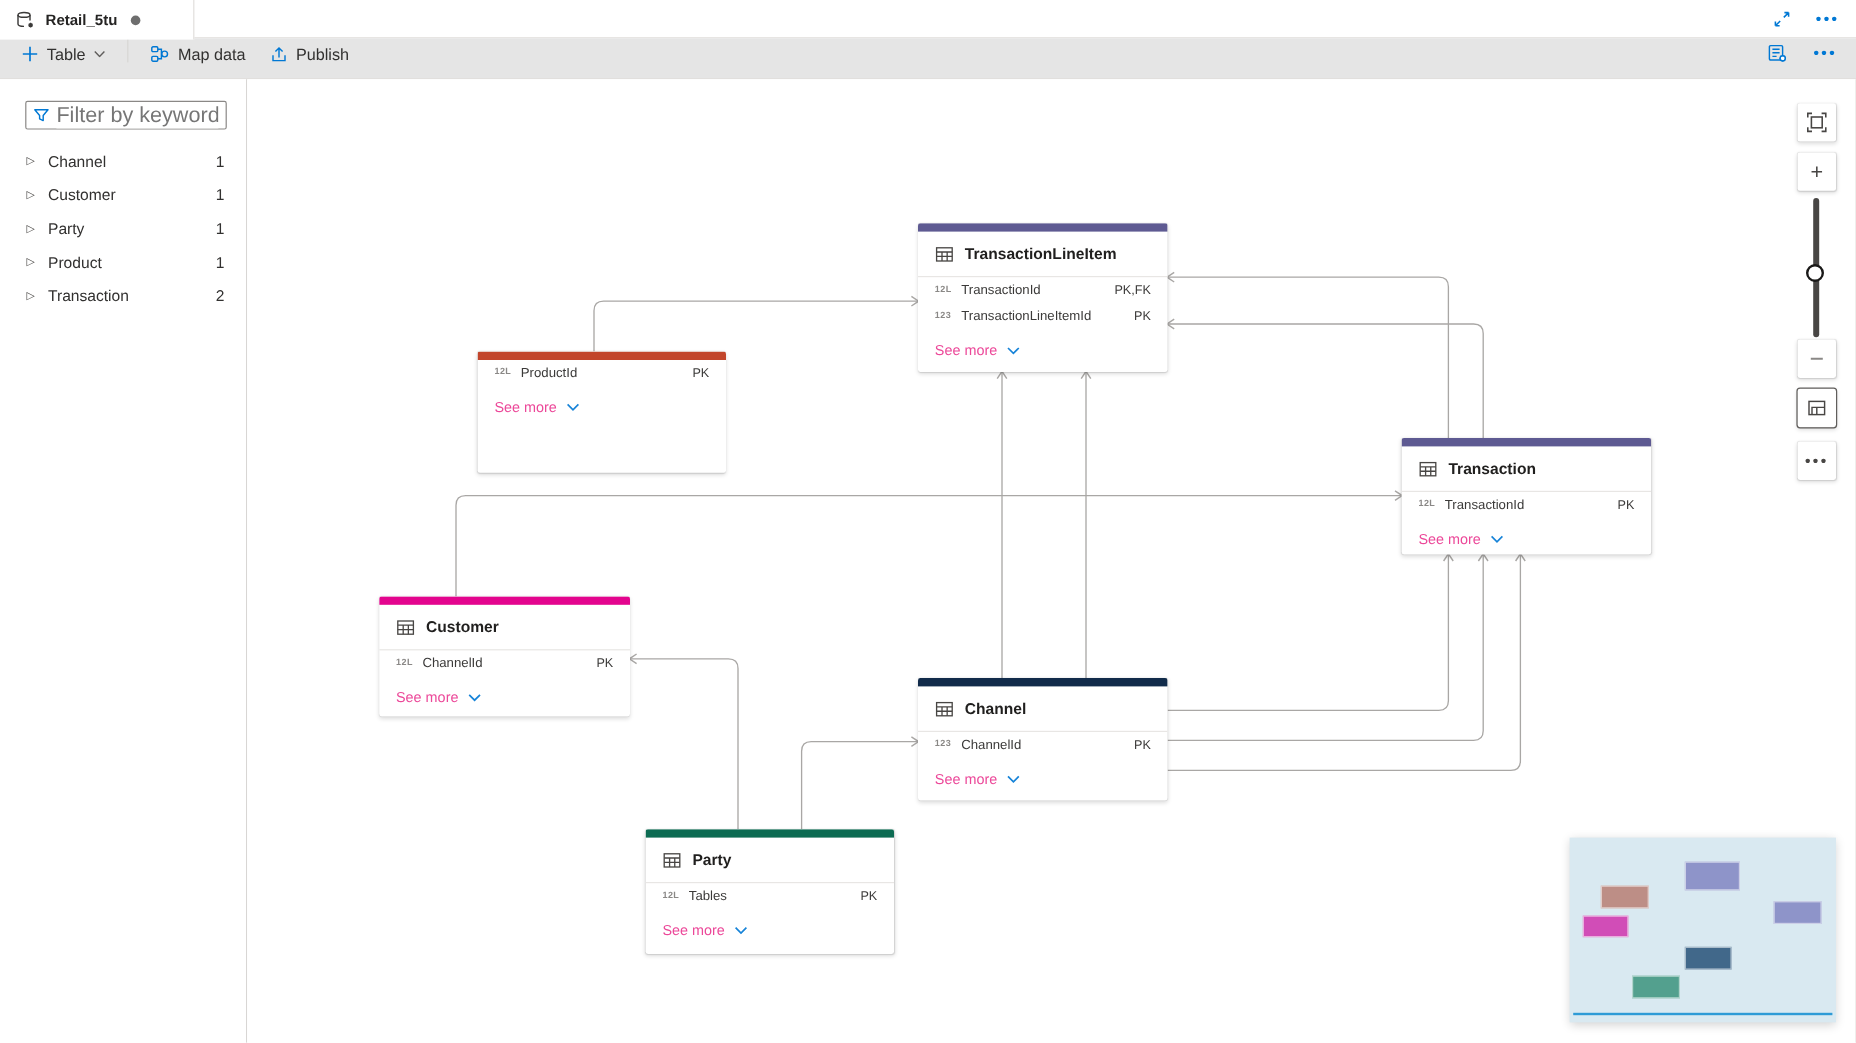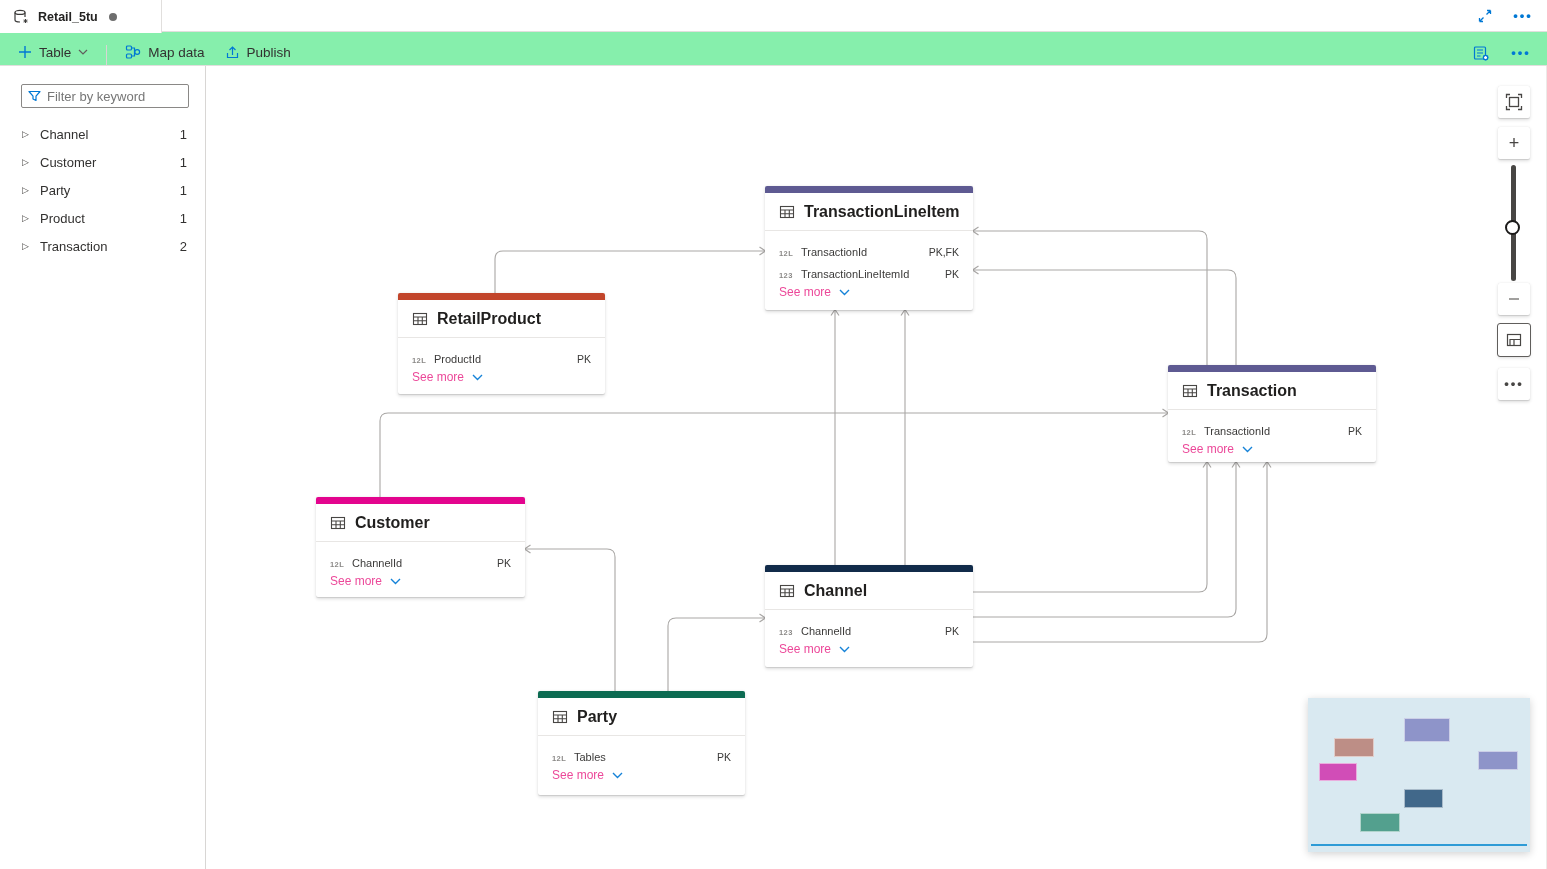--- a/index.html
+++ b/index.html
@@ -12,57 +12,57 @@
   .tab-bar { height:32px; display:flex; align-items:flex-start; border-bottom:1px solid #e1dfdd; background:#fff; }
   .tab { width:162px; height:33px; margin-bottom:-1px; background:#fff; border-right:1px solid #e1dfdd;
          display:flex; align-items:center; padding:0 12px 0 13px; position:relative; z-index:2; cursor:pointer; }
   .tab-title { font-size:12.5px; font-weight:700; color:#252423; margin-left:9px; flex:1; }
   .dirty-dot { width:8px; height:8px; border-radius:50%; background:#6e6e6e; margin-right:32px; }
   .tab-bar-actions { margin-left:auto; display:flex; align-items:center; height:32px; gap:14px; padding-right:12px; }
   .icon-btn { display:flex; align-items:center; justify-content:center; width:24px; height:24px; cursor:pointer; background:none; border:none; }
   .blue-dots { color:#0078d4; font-size:13px; font-weight:700; letter-spacing:2px; line-height:10px; }
 
   
-  .toolbar { height:34px; display:flex; align-items:flex-end; border-bottom:1px solid #e1dfdd; padding:0 12px 0 16px; background:#86efac; }
+  .toolbar { height:34px; display:flex; align-items:flex-start; border-bottom:1px solid #e1dfdd; padding:0 12px 0 16px; background:#e5e5e5; }
   .tb-item { display:flex; align-items:center; gap:7px; font-size:13.5px; color:#323130; background:none; border:none;
              padding:0 10px; height:26px; cursor:pointer; font-family:inherit; }
   .tb-item:first-child { padding-left:2px; }
   .tb-divider { width:1px; height:20px; background:#d8d6d4; margin:0 8px; }
   .toolbar-right { margin-left:auto; display:flex; align-items:center; gap:16px; padding-right:2px; }
 
   
   .main { flex:1; display:flex; min-height:0; }
 
   
   .sidebar { width:206px; border-right:1px solid #d8d6d4; background:#fff; padding-top:10px; flex-shrink:0; }
   .sidebar-header { display:flex; align-items:center; justify-content:space-between; padding:0 14px 0 22px; height:28px; }
   .sidebar-title { font-size:16px; font-weight:700; color:#252423; }
   .collapse-glyph { font-size:14px; color:#323130; cursor:pointer; }
   .filter-box { margin:8px 16px 10px 21px; height:24px; border:1px solid #8a8886; border-radius:2px;
                 display:flex; align-items:center; padding:0 6px; gap:6px; background:#fff; }
-  .filter-box input { border:none; outline:none; width:100%; font-size:13px; font-family:inherit; color:#404040; }
+  .filter-box input { border:none; outline:none; width:100%; font-size:18px; font-family:inherit; color:#404040; }
   .filter-box input::placeholder { color:#767676; }
   .tables-list { padding-top:2px; }
   .tree-row { display:flex; align-items:center; height:28px; padding:0 18px 0 22px; cursor:pointer; font-size:13px; }
   .tree-chevron { width:18px; color:#484644; font-size:9px; }
   .tree-label { flex:1; color:#323130; }
   .tree-count { color:#323130; }
 
   
   .canvas { position:relative; flex:1; background:#fff; overflow:hidden; border-right:1px solid #eceae8; }
   svg.edges { position:absolute; left:0; top:0; width:1341px; height:803px; pointer-events:none; }
 
   
   .table-card { position:absolute; background:#fff; border-radius:2px; overflow:hidden;
     box-shadow:0 1.6px 3.6px rgba(0,0,0,.132), 0 .3px .9px rgba(0,0,0,.108); cursor:move; }
   .card-bar { height:7px; }
   .card-header { display:flex; align-items:center; gap:9px; height:38px; padding:0 14px; border-bottom:1px solid #e8e6e4; }
-  .card-title { font-size:16px; font-weight:700; color:#201f1e; }
+  .card-title { font-size:13px; font-weight:700; color:#201f1e; }
   .card-fields { padding:5px 14px 0 14px; }
-  .field-row { display:flex; align-items:flex-end; height:22px; }
+  .field-row { display:flex; align-items:flex-start; height:22px; }
   .field-type { width:22px; font-size:7.5px; font-weight:700; color:#8a8886; letter-spacing:.4px; }
   .field-name { flex:1; font-size:11px; color:#3b3a39; }
   .field-key { font-size:10.5px; color:#3b3a39; }
   .see-more { display:flex; align-items:center; gap:8px; padding:5px 14px 11px 14px; color:#ec4899; font-size:12px; cursor:pointer; }
 
   
   .zoom-toolbar { position:absolute; top:0; right:16px; width:32px; height:100%; }
   .z-btn { position:absolute; left:0; width:32px; height:32px; background:#fff; border:none; border-radius:2px;
     box-shadow:0 1.6px 3.6px rgba(0,0,0,.132), 0 .3px .9px rgba(0,0,0,.108);
     display:flex; align-items:center; justify-content:center; cursor:pointer; color:#484644; }
@@ -246,29 +246,20 @@
               <span>See more</span>
               <span style="display:flex;">
                 <svg width="11" height="7" viewBox="0 0 11 7">
                   <path d="M1 1 L5.5 5.5 L10 1" stroke="#1683d8" stroke-width="1.4" fill="none"></path>
                 </svg>
               </span>
             </div>
           </div>
           <div class="table-card" style="left: 192px; top: 227px; width: 207px; height: 101px;">
             <div class="card-bar" style="background:#c2452b;"></div>
-            <div class="card-header">
-              <span style="display:flex;">
-                <svg width="16" height="16" viewBox="0 0 16 16" fill="none" stroke="#484644" stroke-width="1.1">
-                  <rect x="1.5" y="2.5" width="13" height="11"></rect>
-                  <path d="M1.5 6 H14.5 M6 6 V13.5 M10.3 6 V13.5 M1.5 9.7 H14.5"></path>
-                </svg>
-              </span>
-              <span class="card-title">RetailProduct</span>
-            </div>
             <div class="card-fields">
               <div class="field-row">
                 <span class="field-type">12L</span>
                 <span class="field-name">ProductId</span>
                 <span class="field-key">PK</span>
               </div>
             </div>
             <div class="see-more">
               <span>See more</span>
               <span style="display:flex;">

